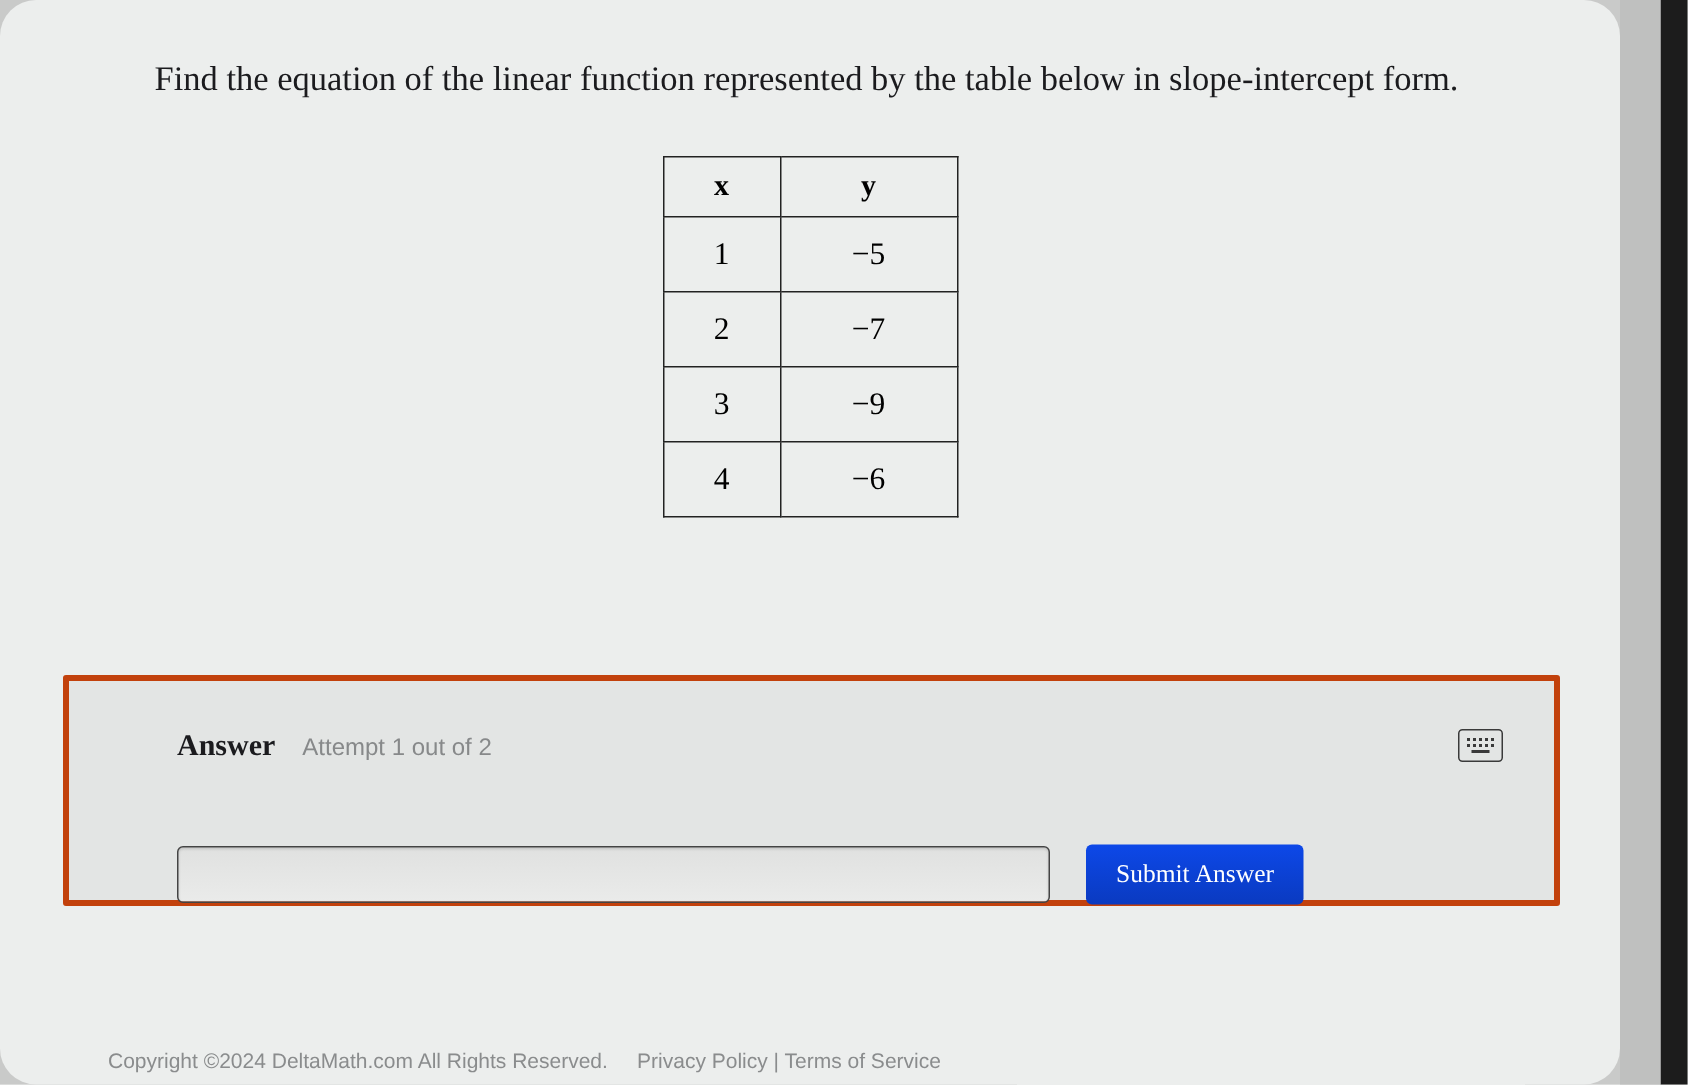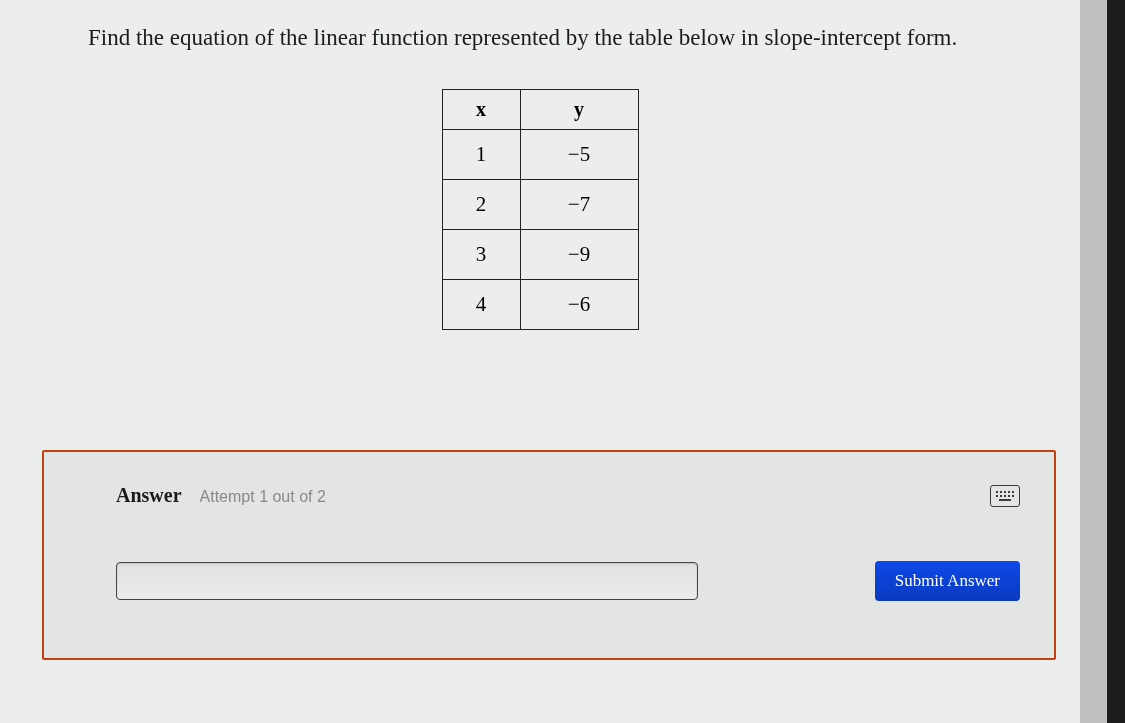--- a/index.html
+++ b/index.html
@@ -11,21 +11,22 @@
     position: relative;
     overflow: hidden;
   }
   .page {
     position: absolute;
     left: 0;
     top: 0;
     width: 1080px;
     height: 723px;
     background: #eceeed;
-    padding: 0;
+    padding: 15px;
+    border-radius: 24px;
   }
   .question {
     font-size: 23px;
     color: #1b1b1e;
     padding: 22px 40px 0 88px;
     line-height: 1.35;
     font-family: Georgia, 'Times New Roman', serif;
   }
   .table-wrap {
     display: flex;
@@ -49,27 +50,27 @@
   table.data td {
     font-size: 21px;
     padding: 12px 0;
   }
   .col-x { width: 78px; }
   .col-y { width: 118px; }
 
   .answer-area {
     position: absolute;
     left: 42px;
-    right: 24px;
+    right: 40px;
     top: 450px;
     background: #e3e5e4;
-    border: 2px solid #c2410c;
+    border: 4px solid #c2410c;
     border-radius: 2px;
     padding: 32px 34px 44px 72px;
-    height: 210px;
+    height: 154px;
   }
   .answer-header {
     display: flex;
     align-items: baseline;
     justify-content: space-between;
   }
   .answer-label {
     font-family: Georgia, serif;
     font-size: 20px;
     color: #1b1b1e;
@@ -92,21 +93,20 @@
     justify-content: center;
     background: #e3e5e4;
   }
   .kb-icon svg { display: block; }
 
   .input-row {
     display: flex;
     align-items: center;
     gap: 24px;
     margin-top: 54px;
-    justify-content: space-between;
   }
   .answer-input {
     flex: 0 0 582px;
     height: 38px;
     border: 1.5px solid #444;
     border-radius: 4px;
     background: linear-gradient(#e0e1e0,#eaebea);
     font-size: 18px;
     padding: 0 10px;
     font-family: Georgia, serif;
@@ -210,16 +210,21 @@
         </svg>
       </span>
     </div>
 
     <div class="input-row">
       <input type="text" class="answer-input" value="" style="">
       <button class="submit-btn">Submit Answer</button>
     </div>
   </div>
 
+  <div class="footer">
+    <span>Copyright ©2024 DeltaMath.com All Rights Reserved.</span>
+    &nbsp;&nbsp;&nbsp;
+    <a href="#">Privacy Policy</a><span> | </span><a href="#">Terms of Service</a>
+  </div>
 
 </div>
 
 <div class="right-strip"></div>
 
 </body></html>

